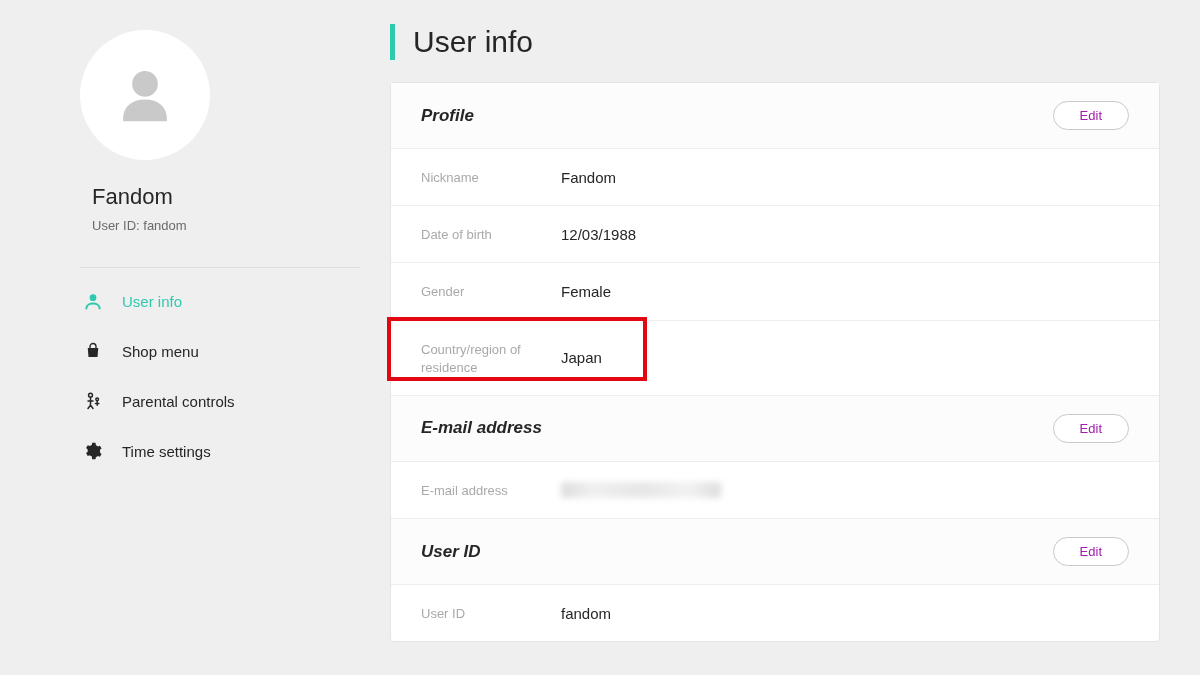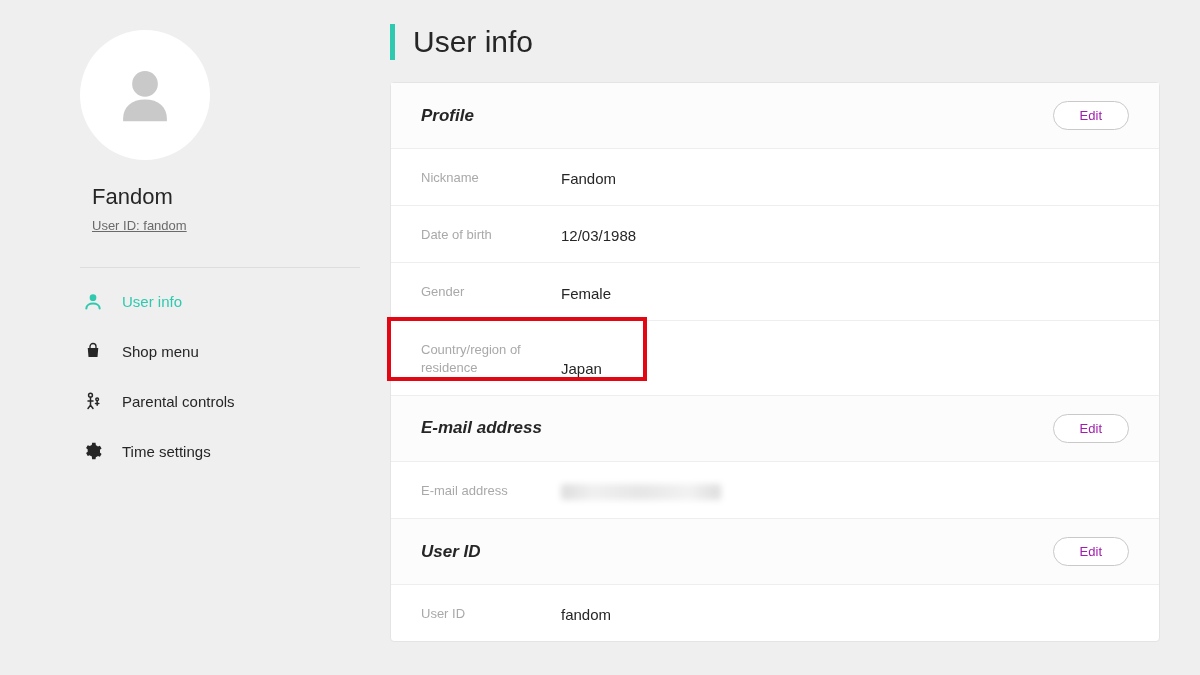--- a/index.html
+++ b/index.html
@@ -31,21 +31,20 @@
       color: #262626;
       font-weight: 400;
       margin-bottom: 8px;
       padding-left: 12px;
     }
     .user-id {
       font-size: 13px;
       color: #6a6a6a;
       padding-left: 12px;
       margin-bottom: 34px;
-      text-decoration: underline;
     }
     .nav-hr {
       border: none;
       border-top: 1px solid #ddd;
       margin: 0 30px 8px 0;
     }
     .nav-item {
       display: flex;
       align-items: center;
       padding: 14px 0 14px 2px;
@@ -106,21 +105,21 @@
       border: 1px solid #c9c9c9;
       background: #fff;
       border-radius: 18px;
       padding: 6px 26px;
       font-size: 13px;
       color: #a21caf;
       cursor: pointer;
     }
     .field-row {
       display: flex;
-      align-items: flex-end;
+      align-items: center;
       padding: 18px 30px;
       border-bottom: 1px solid #eee;
     }
     .field-row:last-child { border-bottom: none; }
     .field-label {
       width: 140px;
       font-size: 13px;
       color: #a9a9a9;
       padding-top: 2px;
       line-height: 1.4;

